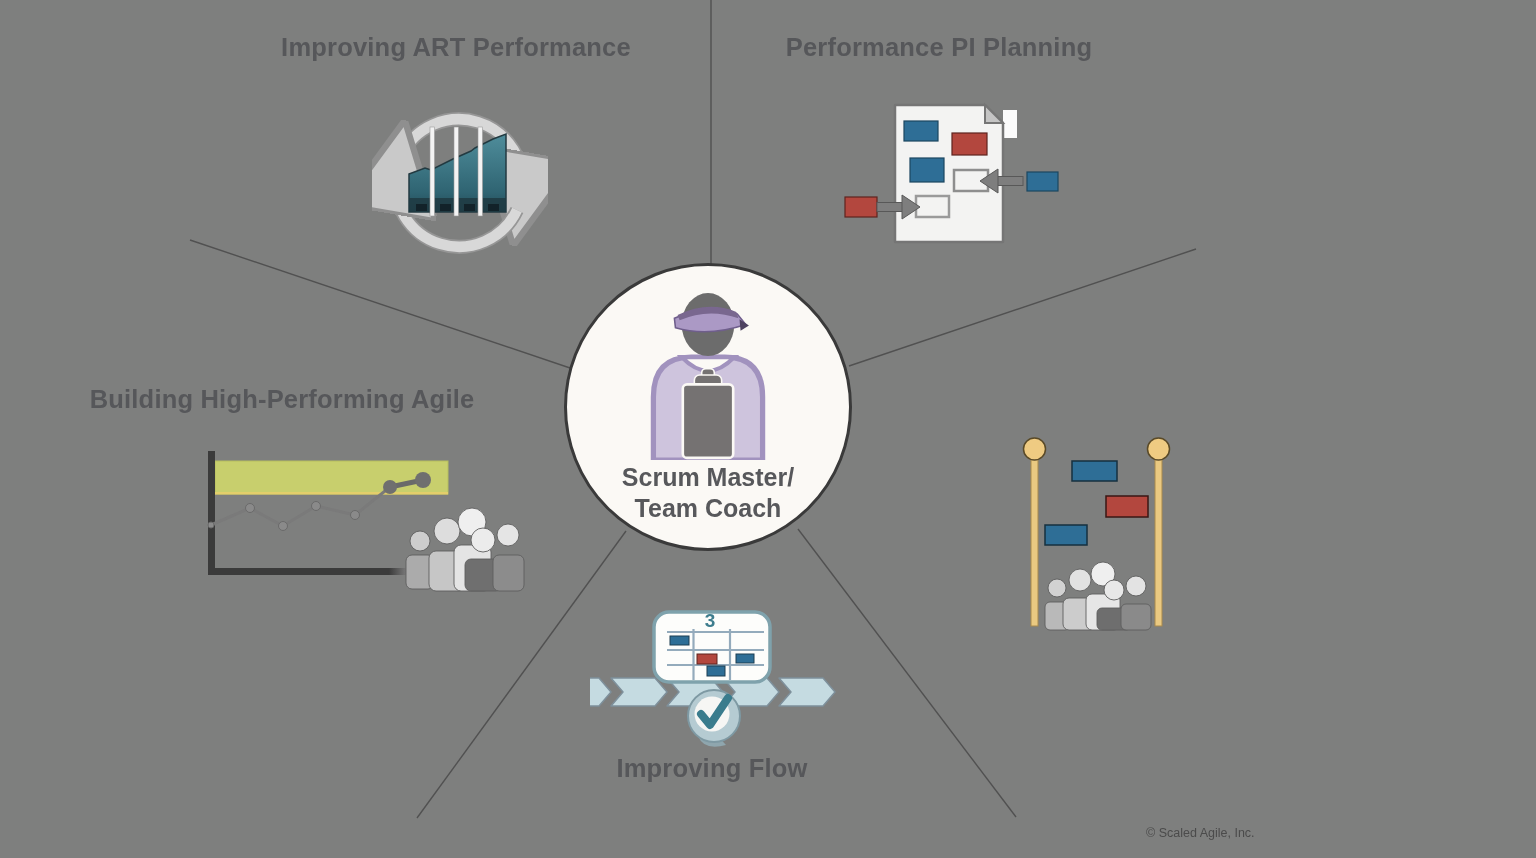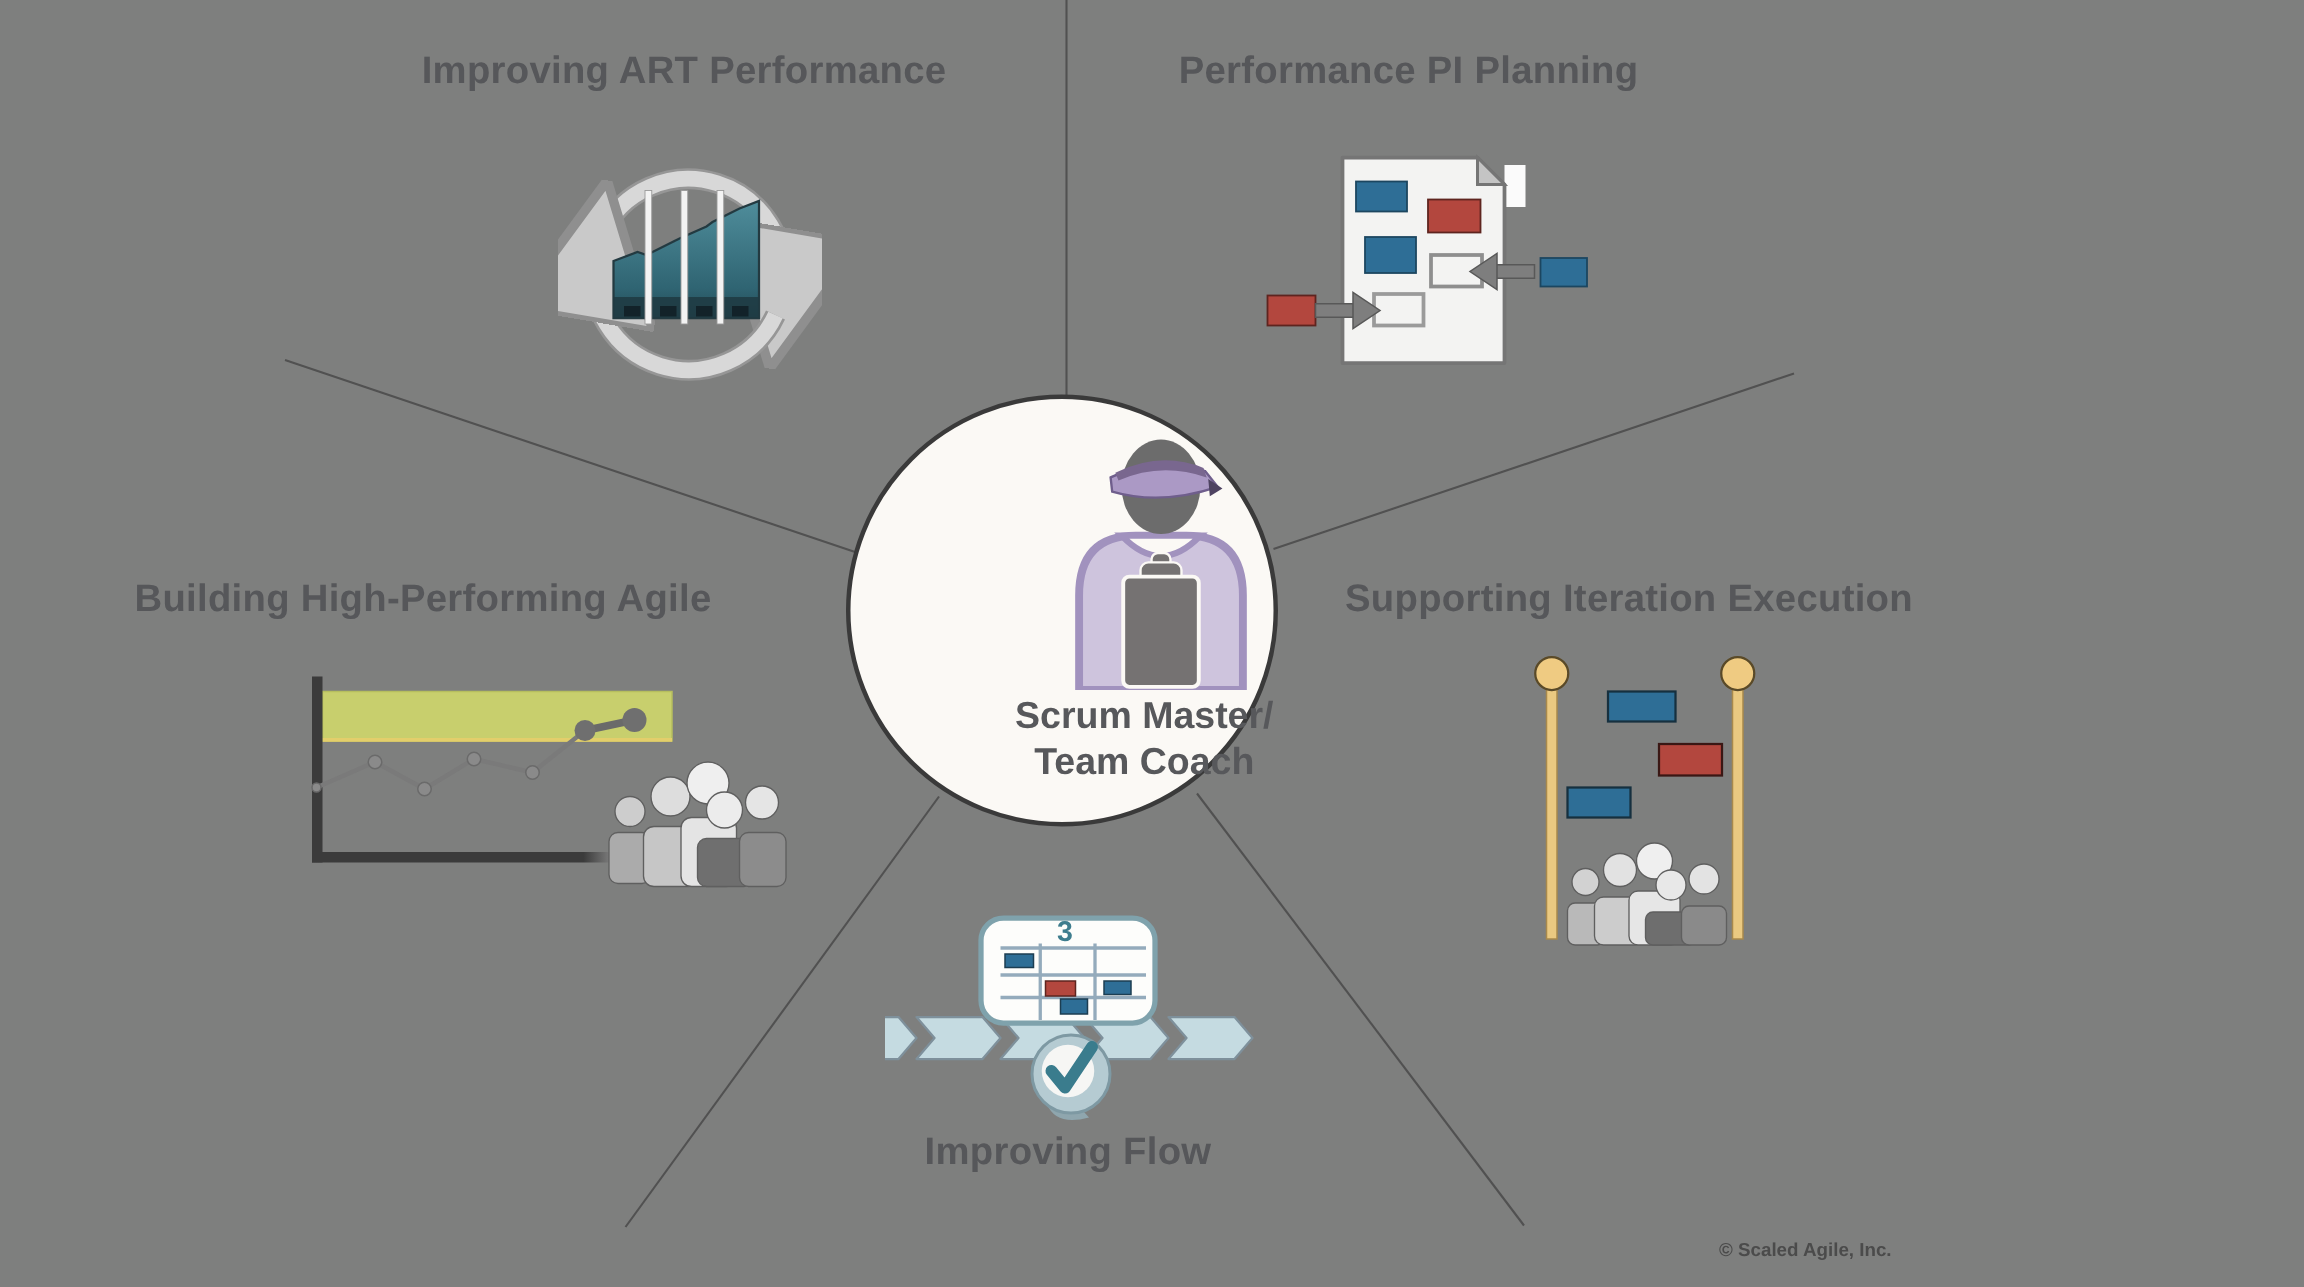--- a/index.html
+++ b/index.html
@@ -12,28 +12,28 @@
   svg{display:block;}
   .abs{position:absolute;}
   .section-title{
     position:absolute;transform:translateX(-50%);
     font-size:25.5px;font-weight:bold;color:#56575A;
     white-space:nowrap;letter-spacing:.2px;
   }
   #center-circle{
     position:absolute;left:564px;top:263px;width:288px;height:288px;
     border-radius:50%;background:#FBF9F5;border:3px solid #3A3A3A;
-    box-sizing:border-box;display:flex;flex-direction:column;align-items:flex-end;
+    box-sizing:border-box;display:flex;flex-direction:column;align-items:center;
   }
   #center-circle .labels{
     text-align:center;font-size:25px;font-weight:bold;color:#57585B;line-height:31px;
     margin-top:2px;
   }
   #copyright{
-    position:absolute;left:1146px;top:826px;font-size:12.5px;font-weight:bold;color:#4B4B4B;
+    position:absolute;left:1146px;top:826px;font-size:12.5px;font-weight:normal;color:#4B4B4B;
     white-space:nowrap;
   }
 </style>
 </head>
 <body>
 
 <div id="canvas">
 
   <svg class="abs" style="left:0;top:0" width="1536" height="858" viewBox="0 0 1536 858">
     <g stroke="#515151" stroke-width="1.4" fill="none">
@@ -41,21 +41,20 @@
       <line x1="190" y1="240" x2="573" y2="369"></line>
       <line x1="1196" y1="249" x2="849" y2="366"></line>
       <line x1="626" y1="531" x2="417" y2="818"></line>
       <line x1="798" y1="529" x2="1016" y2="817"></line>
     </g>
   </svg>
 
   <div class="section-title" style="left:456px;top:33px">Improving ART Performance</div>
   <div class="section-title" style="left:939px;top:33px">Performance PI Planning</div>
   <div class="section-title" style="left:282px;top:385px">Building High-Performing Agile</div>
-  <div class="section-title" style="left:1086px;top:385px">Supporting Iteration Execution</div>
   <div class="section-title" style="left:712px;top:754px">Improving Flow</div>
 
   <svg class="abs" style="left:372px;top:94px" width="176" height="178" viewBox="0 0 176 178">
     <defs>
       <linearGradient id="tealGrad" x1="0" y1="0" x2="0" y2="1">
         <stop offset="0" stop-color="#4F8D9B"></stop>
         <stop offset="0.75" stop-color="#2F6472"></stop>
         <stop offset="1" stop-color="#244B56"></stop>
       </linearGradient>
       <marker id="arrHead" markerWidth="9" markerHeight="9" refX="4" refY="4.5" orient="auto">

